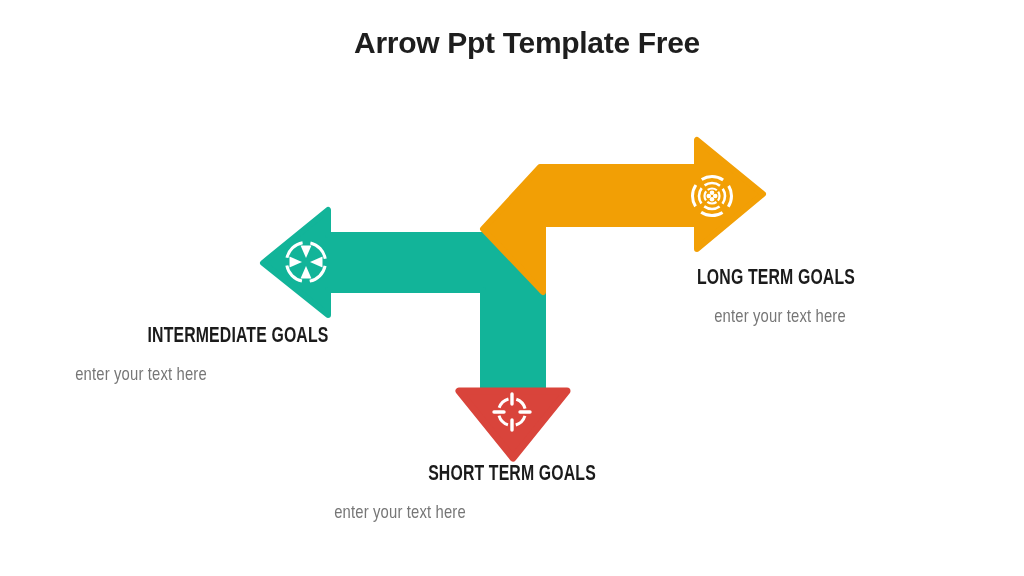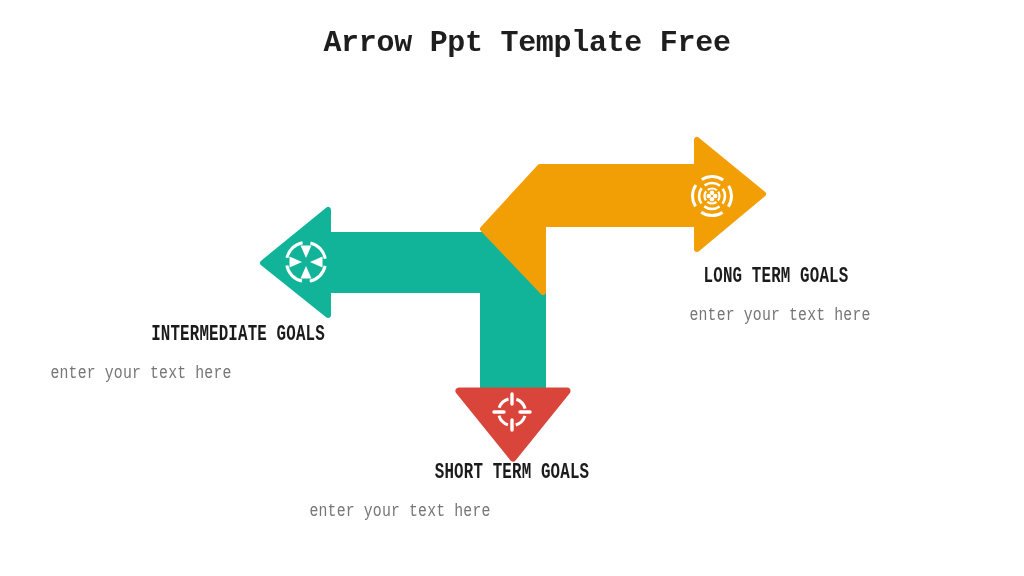--- a/index.html
+++ b/index.html
@@ -1,21 +1,21 @@
 <!DOCTYPE html>
 <html><head>
 <meta charset="utf-8">
 <style>
   html,body{margin:0;padding:0;background:#ffffff;}
   .slide{
     position:relative;
     width:1024px;height:576px;
     background:#ffffff;
     overflow:hidden;
-    font-family:Liberation Mono, monospace;
+    font-family:Liberation Sans, sans-serif;
   }
   .slide-title{
     position:absolute;
     left:527px;top:26px;
     transform:translateX(-50%);
     white-space:nowrap;
     font-size:30px;
     font-weight:700;
     letter-spacing:-0.3px;
     color:#1e1e1e;

